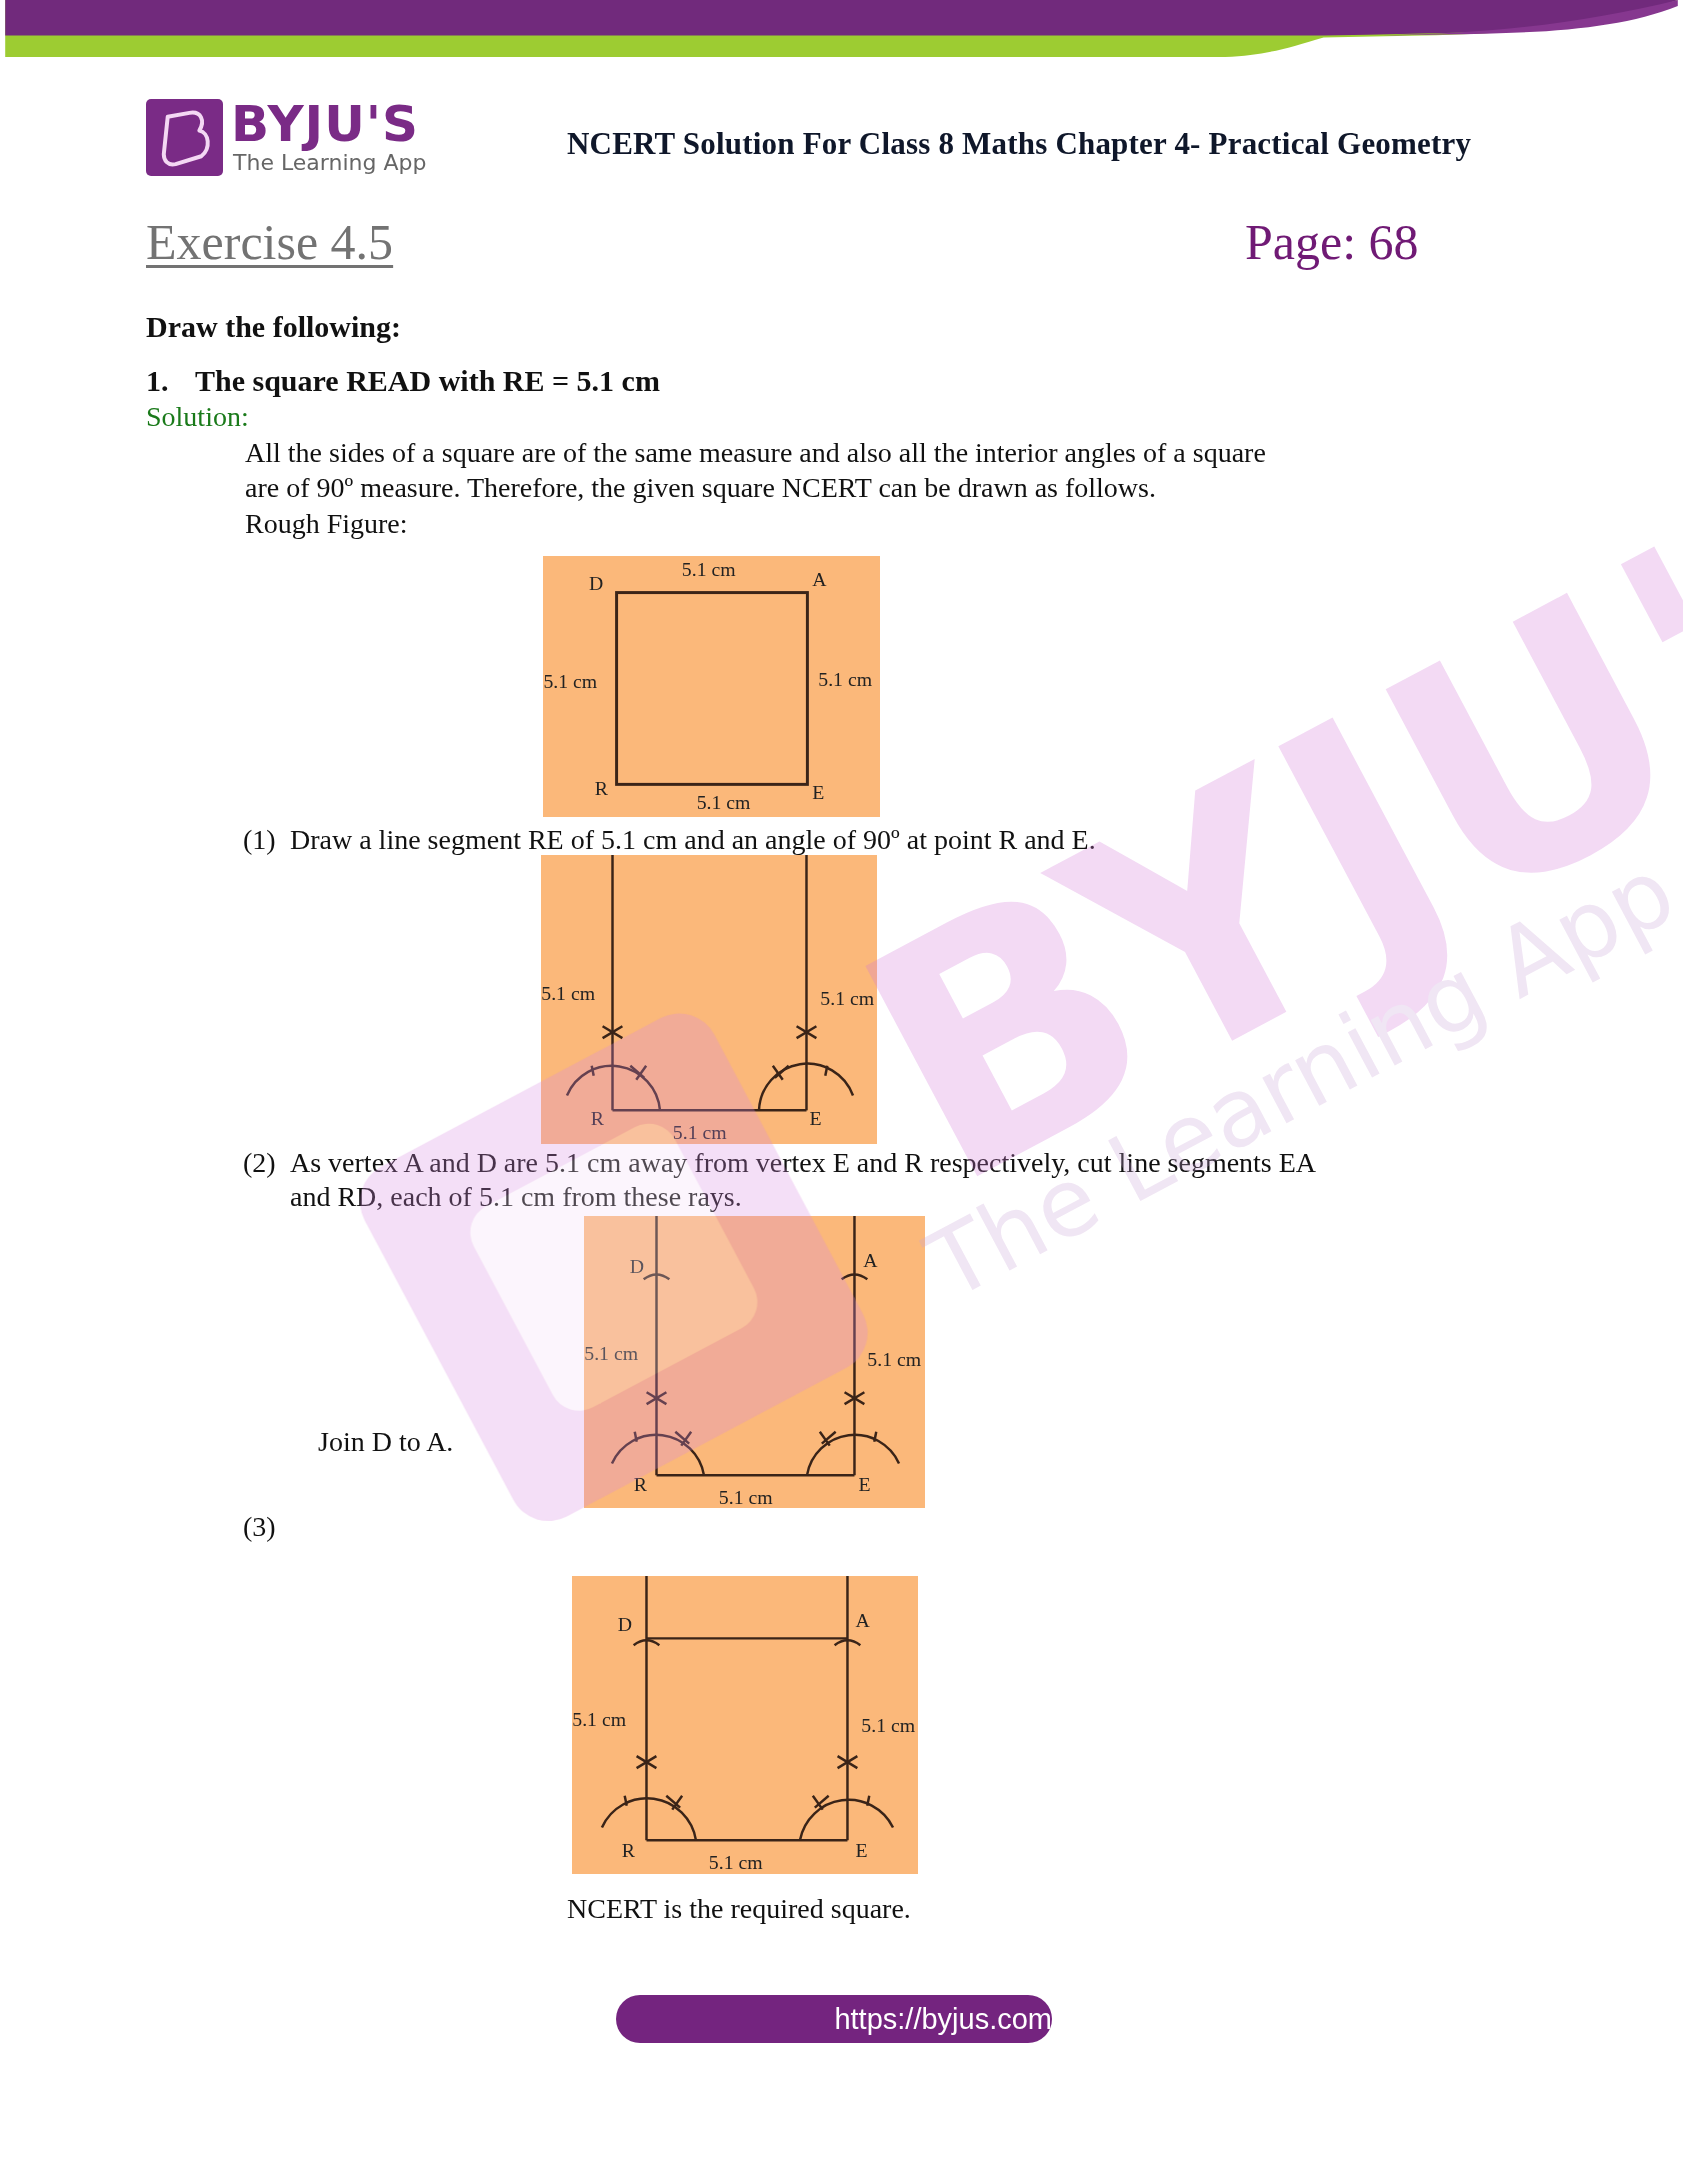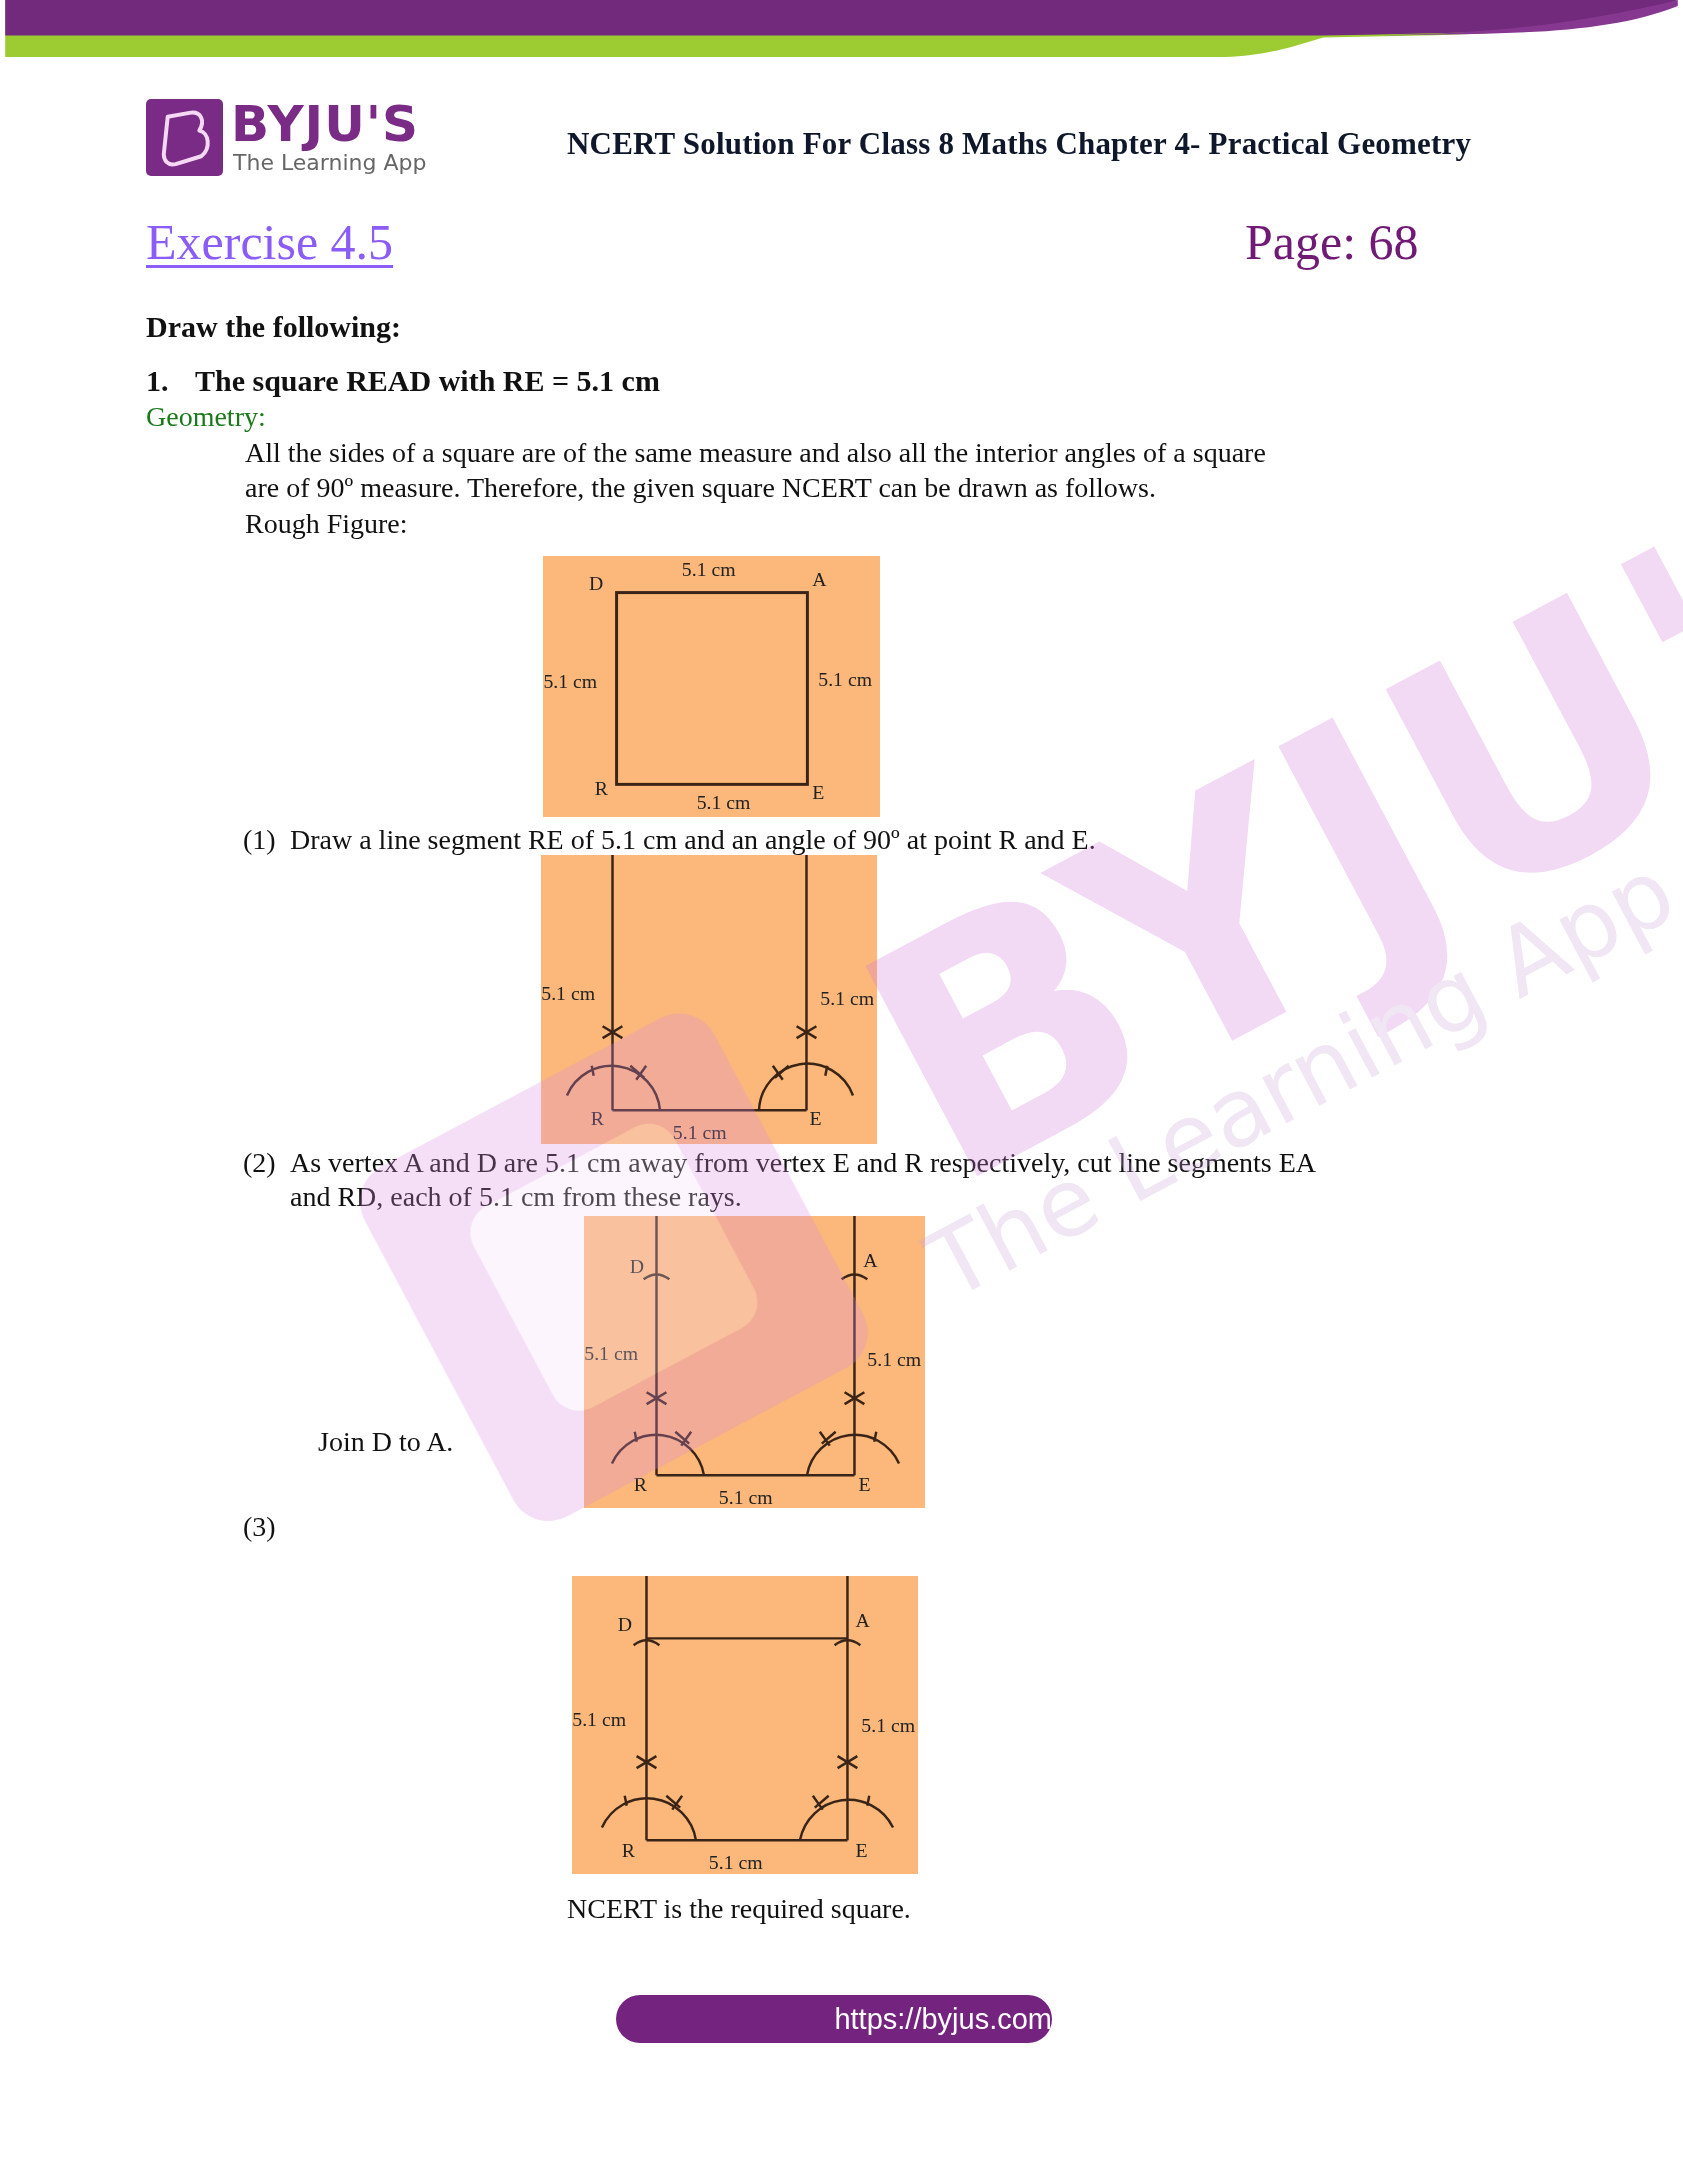--- a/index.html
+++ b/index.html
@@ -10,21 +10,21 @@
   .band svg { display: block; }
 
   .logo { position: absolute; left: 146px; top: 99px; width: 287px; height: 79px; }
   .logo-mark { position: absolute; left: 0; top: 0; width: 77px; height: 77px; background: #7a2b86; border-radius: 5px; }
   .logo-mark svg { position: absolute; left: 0; top: 0; }
   .logo-word { position: absolute; left: 85px; top: -2px; font-family: "DejaVu Sans", "Liberation Sans", sans-serif; font-weight: bold; font-size: 50px; color: #7a2b86; letter-spacing: 1px; line-height: 55px; }
   .logo-tag { position: absolute; left: 87px; top: 51px; font-family: "DejaVu Sans", "Liberation Sans", sans-serif; font-size: 22px; color: #666; line-height: 26px; white-space: nowrap; }
 
   .doc-title { position: absolute; left: 567px; top: 126px; font-family: "Liberation Serif", serif; font-weight: bold; font-size: 31px; color: #0f172a; white-space: nowrap; letter-spacing: 0.2px; }
 
-  .exercise { position: absolute; left: 146px; top: 213px; font-family: "Liberation Serif", serif; font-size: 50px; color: #8b5cf6; text-decoration: underline; text-decoration-thickness: 3px; text-underline-offset: 6px; white-space: nowrap; }
+  .exercise { position: absolute; left: 146px; top: 213px; font-family: "Liberation Serif", serif; font-size: 50px; color: #737373; text-decoration: underline; text-decoration-thickness: 3px; text-underline-offset: 6px; white-space: nowrap; }
   .page-no { position: absolute; left: 1245px; top: 213px; font-family: "Liberation Serif", serif; font-size: 50px; color: #701a75; white-space: nowrap; }
 
   .t { position: absolute; font-family: "Liberation Serif", serif; white-space: nowrap; }
   .bold { font-weight: bold; }
   .h-draw { left: 146px; top: 310px; font-size: 30px; }
   .q-num { left: 146px; top: 364px; font-size: 30px; }
   .q-text { left: 195px; top: 364px; font-size: 30px; }
   .solution { left: 146px; top: 401px; font-size: 28px; color: #1a7a1a; }
   .body { font-size: 28px; color: #111; }
 
@@ -58,21 +58,21 @@
 </div>
 
 <div class="doc-title">NCERT Solution For Class 8 Maths Chapter 4- Practical Geometry</div>
 
 <div class="exercise">Exercise 4.5</div>
 <div class="page-no">Page: 68</div>
 
 <div class="t bold h-draw">Draw the following:</div>
 <div class="t bold q-num">1.</div>
 <div class="t bold q-text">The square READ with RE = 5.1 cm</div>
-<div class="t solution">Geometry:</div>
+<div class="t solution">Solution:</div>
 
 <div class="t body" style="left:245px; top:437px;">All the sides of a square are of the same measure and also all the interior angles of a square</div>
 <div class="t body" style="left:245px; top:472px;">are of 90º measure. Therefore, the given square NCERT can be drawn as follows.</div>
 <div class="t body" style="left:245px; top:508px;">Rough Figure:</div>
 
 <div class="fig" style="left:543px; top:556px; width:337px; height:261px;">
   <svg width="337" height="261" viewBox="0 0 340 264">
     <rect x="74" y="37" width="193" height="194" fill="none" stroke="#3a2418" stroke-width="3"></rect>
     <text x="46" y="34" font-size="20">D</text>
     <text x="272" y="30" font-size="20">A</text>

